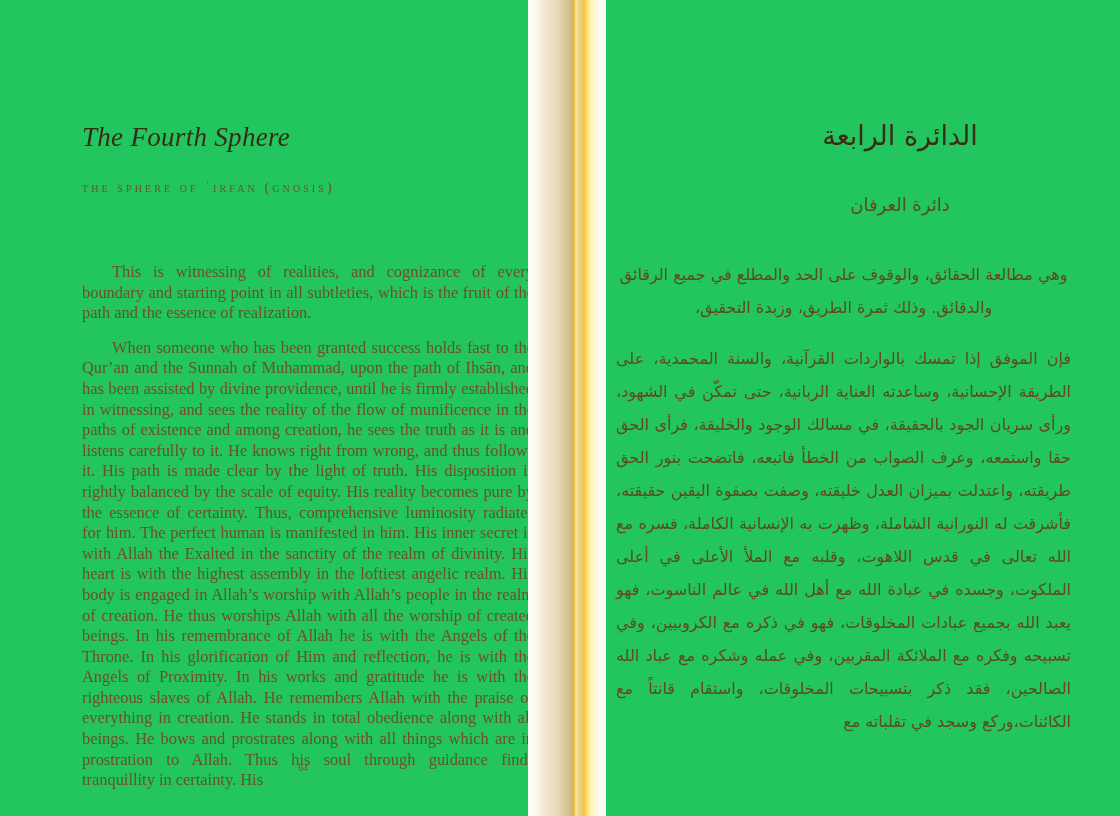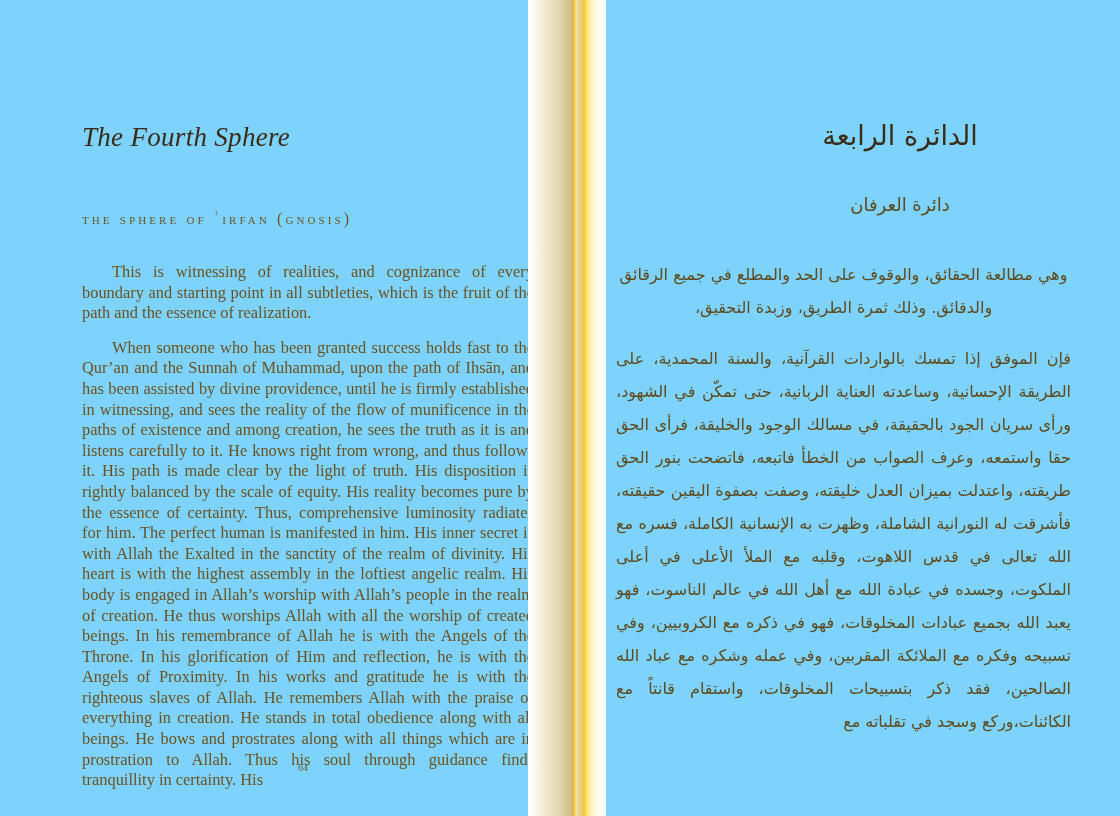--- a/index.html
+++ b/index.html
@@ -11,21 +11,21 @@
     width: 1120px;
     height: 816px;
     overflow: hidden;
     font-family: "Liberation Serif", "DejaVu Serif", serif;
   }
 
   .spread {
     position: relative;
     width: 1120px;
     height: 816px;
-    background: #7dd3fc;
+    background: #22c55e;
   }
 
   
   .gutter {
     position: absolute;
     top: 0;
     left: 528px;
     width: 78px;
     height: 816px;
     background: linear-gradient(to right,
@@ -78,23 +78,23 @@
     top: 122px;
     width: 450px;
     font-style: italic;
     font-size: 27px;
     color: #3a2b16;
     letter-spacing: .3px;
   }
   .en-subtitle {
     position: absolute;
     left: 82px;
-    top: 210px;
+    top: 180px;
     width: 450px;
-    font-size: 16px;
+    font-size: 14px;
     color: #6b5327;
     letter-spacing: 3.1px;
     font-variant: small-caps;
     text-transform: lowercase;
   }
   .en-body {
     position: absolute;
     left: 82px;
     top: 262px;
     width: 452px;

